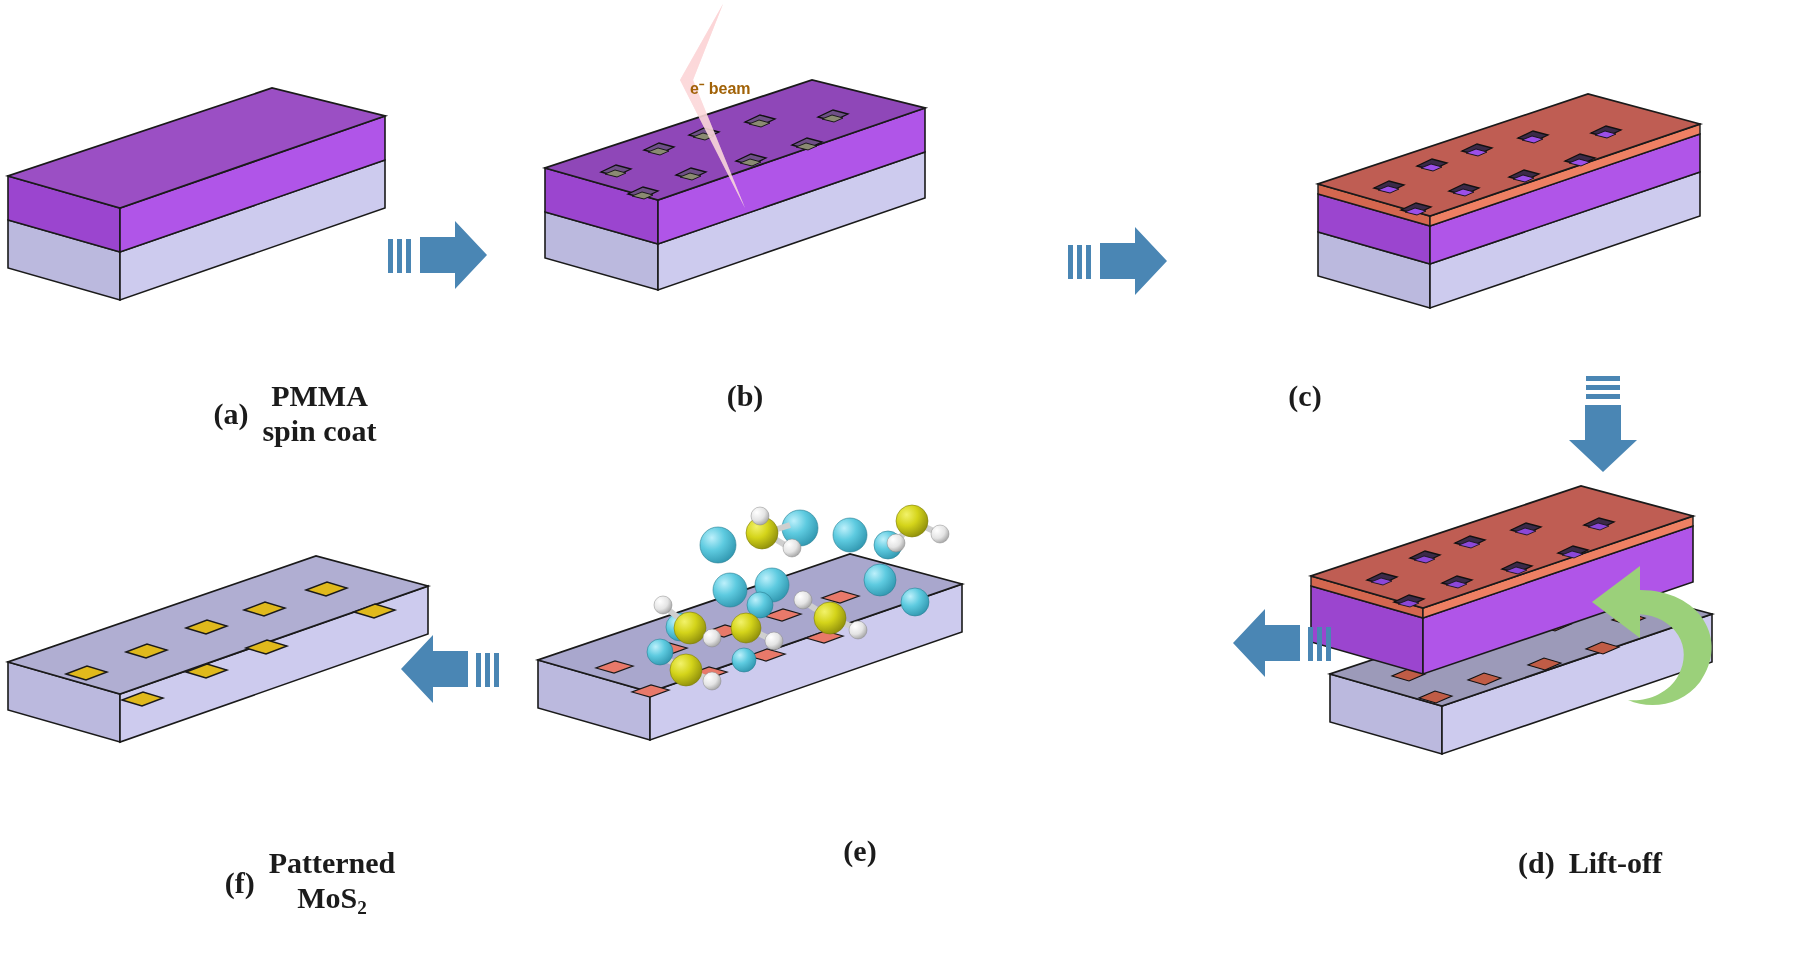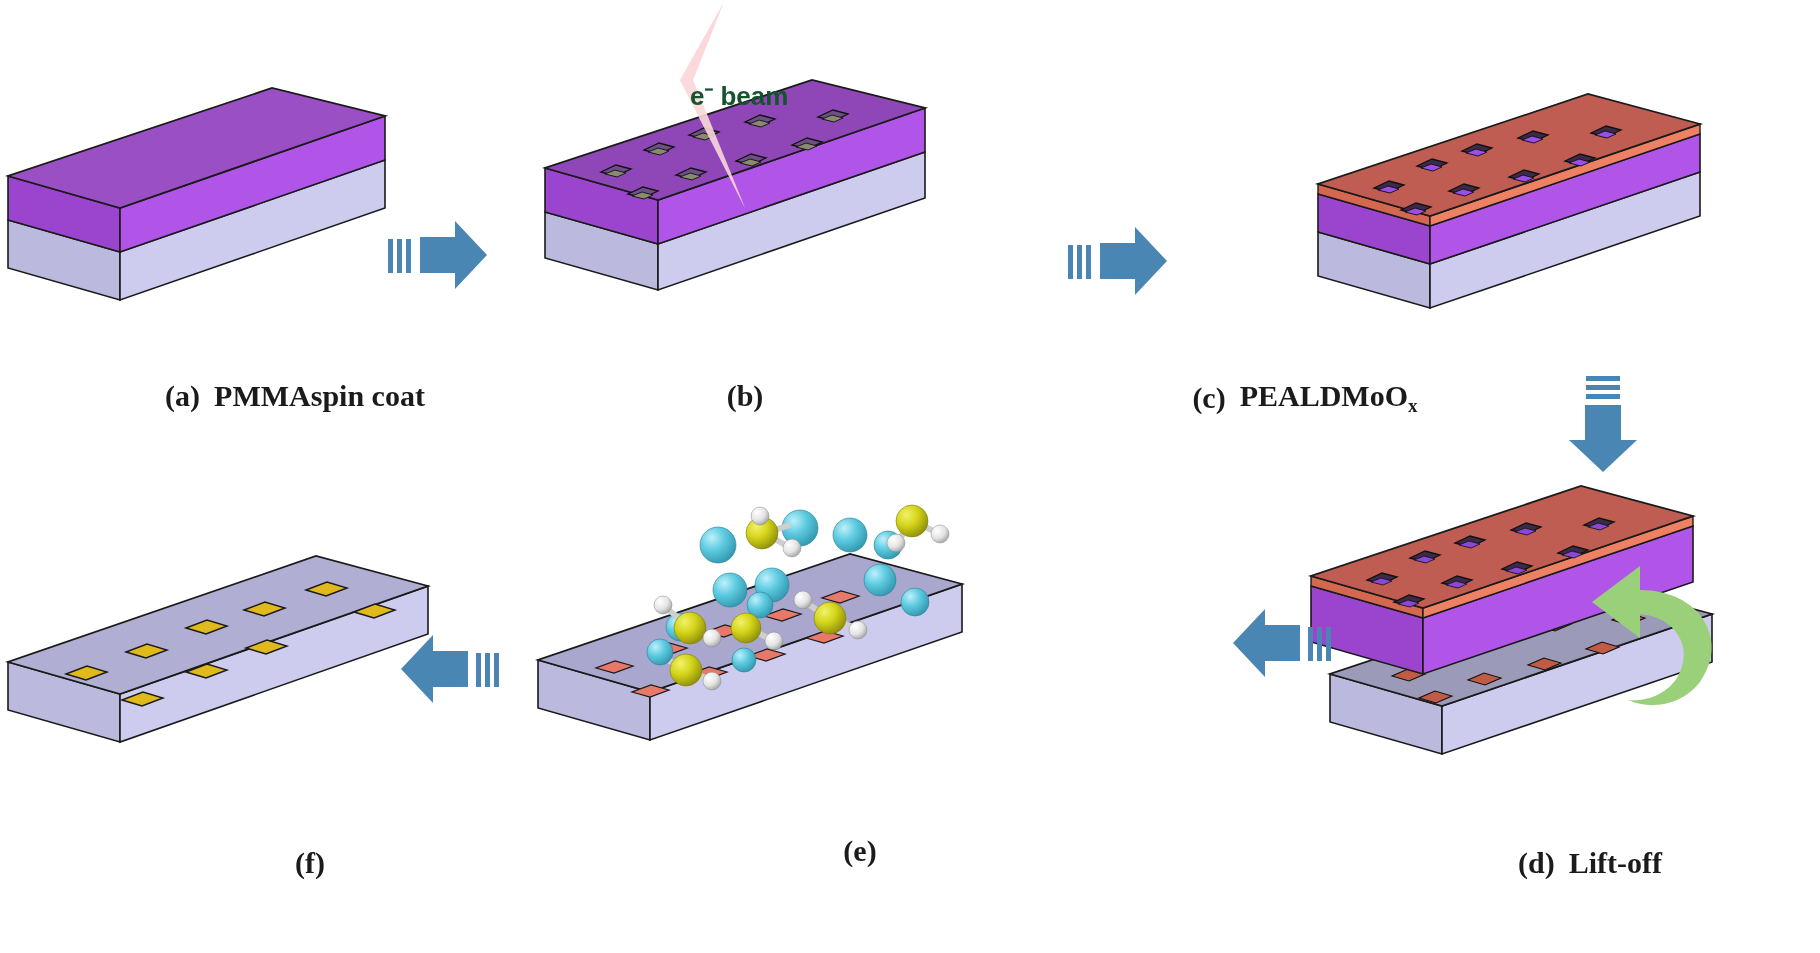--- a/index.html
+++ b/index.html
@@ -5,23 +5,23 @@
   html,body{margin:0;padding:0;background:#ffffff;}
   body{width:1820px;height:953px;position:relative;overflow:hidden;
        font-family:"Liberation Serif",serif;}
   .stage{position:absolute;left:0;top:0;width:1820px;height:953px;}
   svg.layer{position:absolute;left:0;top:0;width:1820px;height:953px;overflow:visible;}
   .caption{position:absolute;color:#1b1b1b;font-weight:bold;
            font-family:"Liberation Serif",serif;line-height:1.18;text-align:center;}
   .cap-letter{font-size:30px;font-weight:bold;}
   .cap-text{font-size:30px;font-weight:bold;}
   .cap-row{display:flex;align-items:center;justify-content:center;gap:14px;}
-  .cap-stack{display:flex;flex-direction:row;}
+  .cap-stack{display:flex;flex-direction:column;}
   .ebeam-label{position:absolute;font-family:"Liberation Sans",sans-serif;
-               font-weight:bold;font-size:26px;color:#14532d;white-space:nowrap;}
+               font-weight:bold;font-size:16px;color:#a16207;white-space:nowrap;}
   sub{font-size:0.64em;vertical-align:-0.30em;}
 </style>
 </head>
 <body>
 
 <div class="stage">
 
   <svg class="layer" viewBox="0 0 1820 953">
     <defs>
       <linearGradient id="gSubTop" x1="0" y1="0" x2="1" y2="1">
@@ -386,39 +386,39 @@
 
   <div class="caption" style="left:600px;top:378px;width:290px;">
     <div class="cap-row">
       <span class="cap-letter">(b)</span>
     </div>
   </div>
 
   <div class="caption" style="left:1160px;top:378px;width:290px;">
     <div class="cap-row">
       <span class="cap-letter">(c)</span>
-      <span class="cap-stack">
-        <span class="cap-text">PEALD</span>
-        <span class="cap-text"><span>MoO</span><sub>x</sub></span>
-      </span>
     </div>
   </div>
 
   <div class="caption" style="left:1440px;top:845px;width:300px;">
     <div class="cap-row">
       <span class="cap-letter">(d)</span>
       <span class="cap-text">Lift-off</span>
     </div>
   </div>
 
   <div class="caption" style="left:700px;top:833px;width:320px;">
     <div class="cap-row">
       <span class="cap-letter">(e)</span>
     </div>
   </div>
 
   <div class="caption" style="left:160px;top:845px;width:300px;">
     <div class="cap-row">
       <span class="cap-letter">(f)</span>
+      <span class="cap-stack">
+        <span class="cap-text">Patterned</span>
+        <span class="cap-text"><span>MoS</span><sub>2</sub></span>
+      </span>
     </div>
   </div>
 
 </div>
 
 </body></html>

